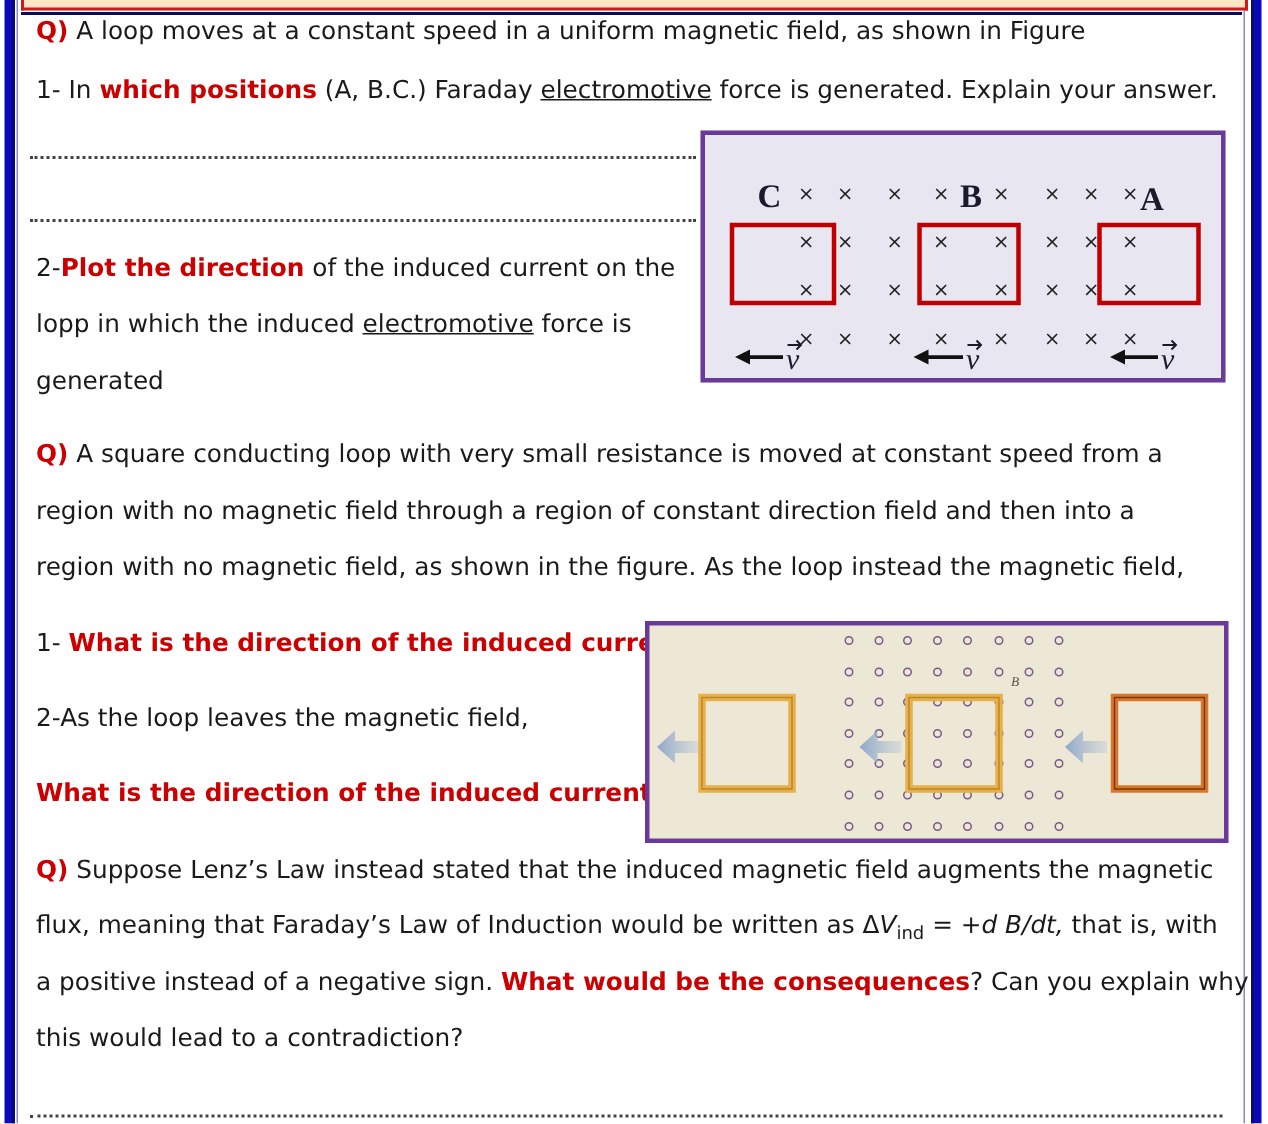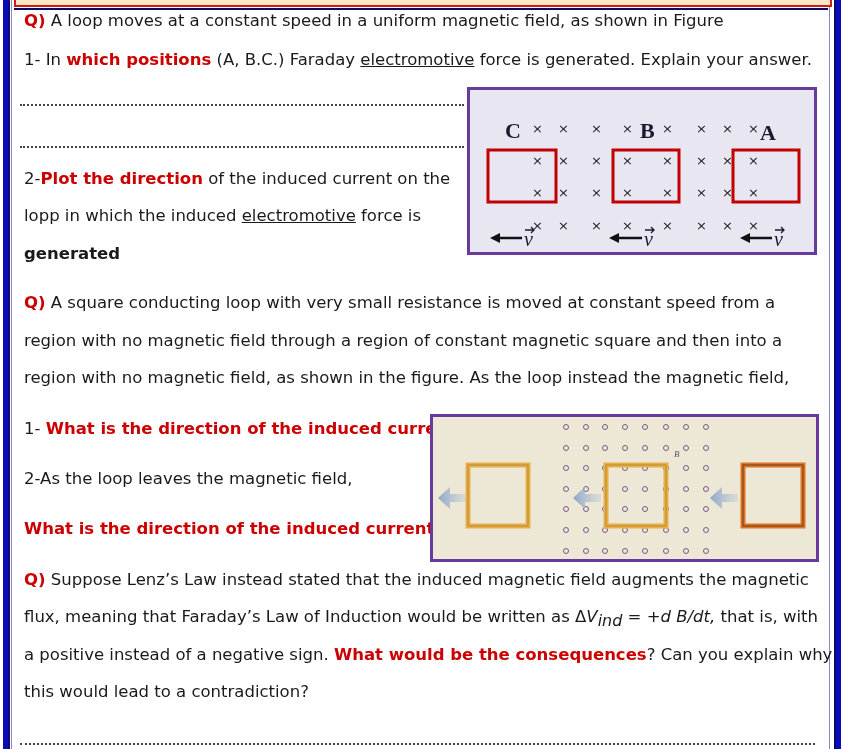--- a/index.html
+++ b/index.html
@@ -63,21 +63,21 @@
   <span>1- In </span><span class="red">which positions</span><span> (A, B.C.) Faraday </span><span class="u">electromotive</span><span> force is generated. Explain your answer.</span>
 </div>
 <div class="dots" style="left:20px; top:104px; width:444px;"></div>
 <div class="dots" style="left:20px; top:146px; width:444px;"></div>
 <div class="line" style="top:169px;">
   <span>2-</span><span class="red">Plot the direction</span><span> of the induced current on the</span>
 </div>
 <div class="line" style="top:206px;">
   <span>lopp in which the induced </span><span class="u">electromotive</span><span> force is</span>
 </div>
-<div class="line" style="top:244px;font-weight:bold;">generated</div>
+<div class="line" style="top:244px;">generated</div>
 
 <div class="fig1">
   <svg width="344" height="162" viewBox="0 0 344 162">
     <g font-family="Liberation Serif, serif" font-weight="bold" font-size="22" fill="#1a1a2e">
       <text x="35" y="48">C</text>
       <text x="170" y="48">B</text>
       <text x="290" y="50">A</text>
     </g>
     <g font-family="DejaVu Sans, sans-serif" font-size="13" fill="#222">
       <text x="62" y="43">×</text>
@@ -135,21 +135,21 @@
       <path d="M55,140 L64,140 M61,137 L64,140 L61,143"></path>
       <path d="M175,140 L184,140 M181,137 L184,140 L181,143"></path>
       <path d="M305,140 L314,140 M311,137 L314,140 L311,143"></path>
     </g>
   </svg>
 </div>
 
 <div class="line" style="top:293px;">
   <span class="red">Q)</span><span> A square conducting loop with very small resistance is moved at constant speed from a</span>
 </div>
-<div class="line" style="top:331px;">region with no magnetic field through a region of constant magnetic square and then into a</div>
+<div class="line" style="top:331px;">region with no magnetic field through a region of constant direction field and then into a</div>
 <div class="line" style="top:368px;">region with no magnetic field, as shown in the figure. As the loop instead the magnetic field,</div>
 <div class="line" style="top:419px;">
   <span>1- </span><span class="red">What is the direction of the induced current</span><span>?</span>
 </div>
 <div class="line" style="top:469px;">2-As the loop leaves the magnetic field,</div>
 <div class="line" style="top:519px; left:24px;">
   <span class="red">What is the direction of the induced current</span><span>?</span>
 </div>
 
 <div class="fig2">
@@ -235,19 +235,19 @@
     <rect x="173" y="48" width="60" height="61" fill="none" stroke="#b88828" stroke-width="1"></rect>
     <rect x="310" y="48" width="60" height="61" fill="none" stroke="#d97726" stroke-width="5"></rect>
     <rect x="310" y="48" width="60" height="61" fill="none" stroke="#7a3410" stroke-width="1"></rect>
   </svg>
 </div>
 
 <div class="line" style="top:570px;">
   <span class="red">Q)</span><span> Suppose Lenz’s Law instead stated that the induced magnetic field augments the magnetic</span>
 </div>
 <div class="line" style="top:607px;">
-  <span>flux, meaning that Faraday’s Law of Induction would be written as Δ</span><i>V</i><sub style="font-size:16px;font-style:italic;">ind</sub><span> = +</span><i>d B/dt,</i><span> that is, with</span>
+  <span>flux, meaning that Faraday’s Law of Induction would be written as Δ</span><i>V</i><sub style="font-size:12px;">ind</sub><span> = +</span><i>d B/dt,</i><span> that is, with</span>
 </div>
 <div class="line" style="top:645px;">
   <span>a positive instead of a negative sign. </span><span class="red">What would be the consequences</span><span>? Can you explain why</span>
 </div>
 <div class="line" style="top:682px;text-align:center;">this would lead to a contradiction?</div>
 <div class="dots" style="left:20px; top:743px; width:795px;"></div>
 
 </body></html>

